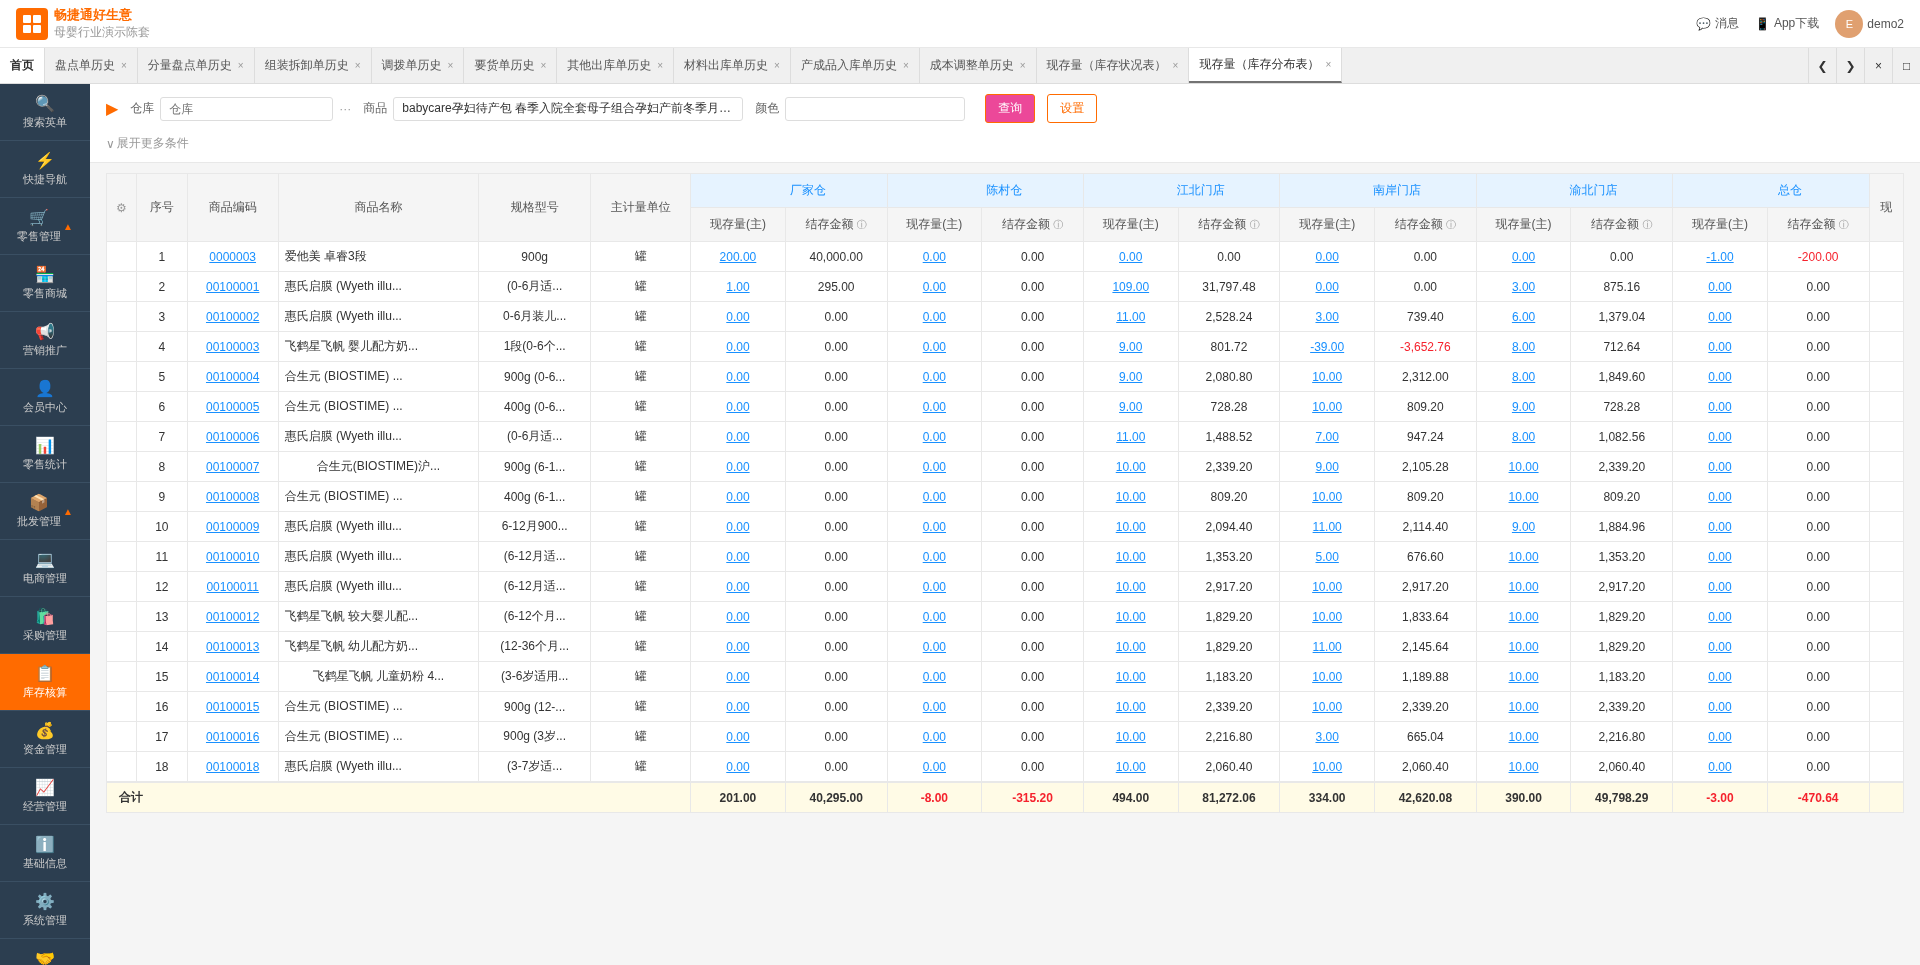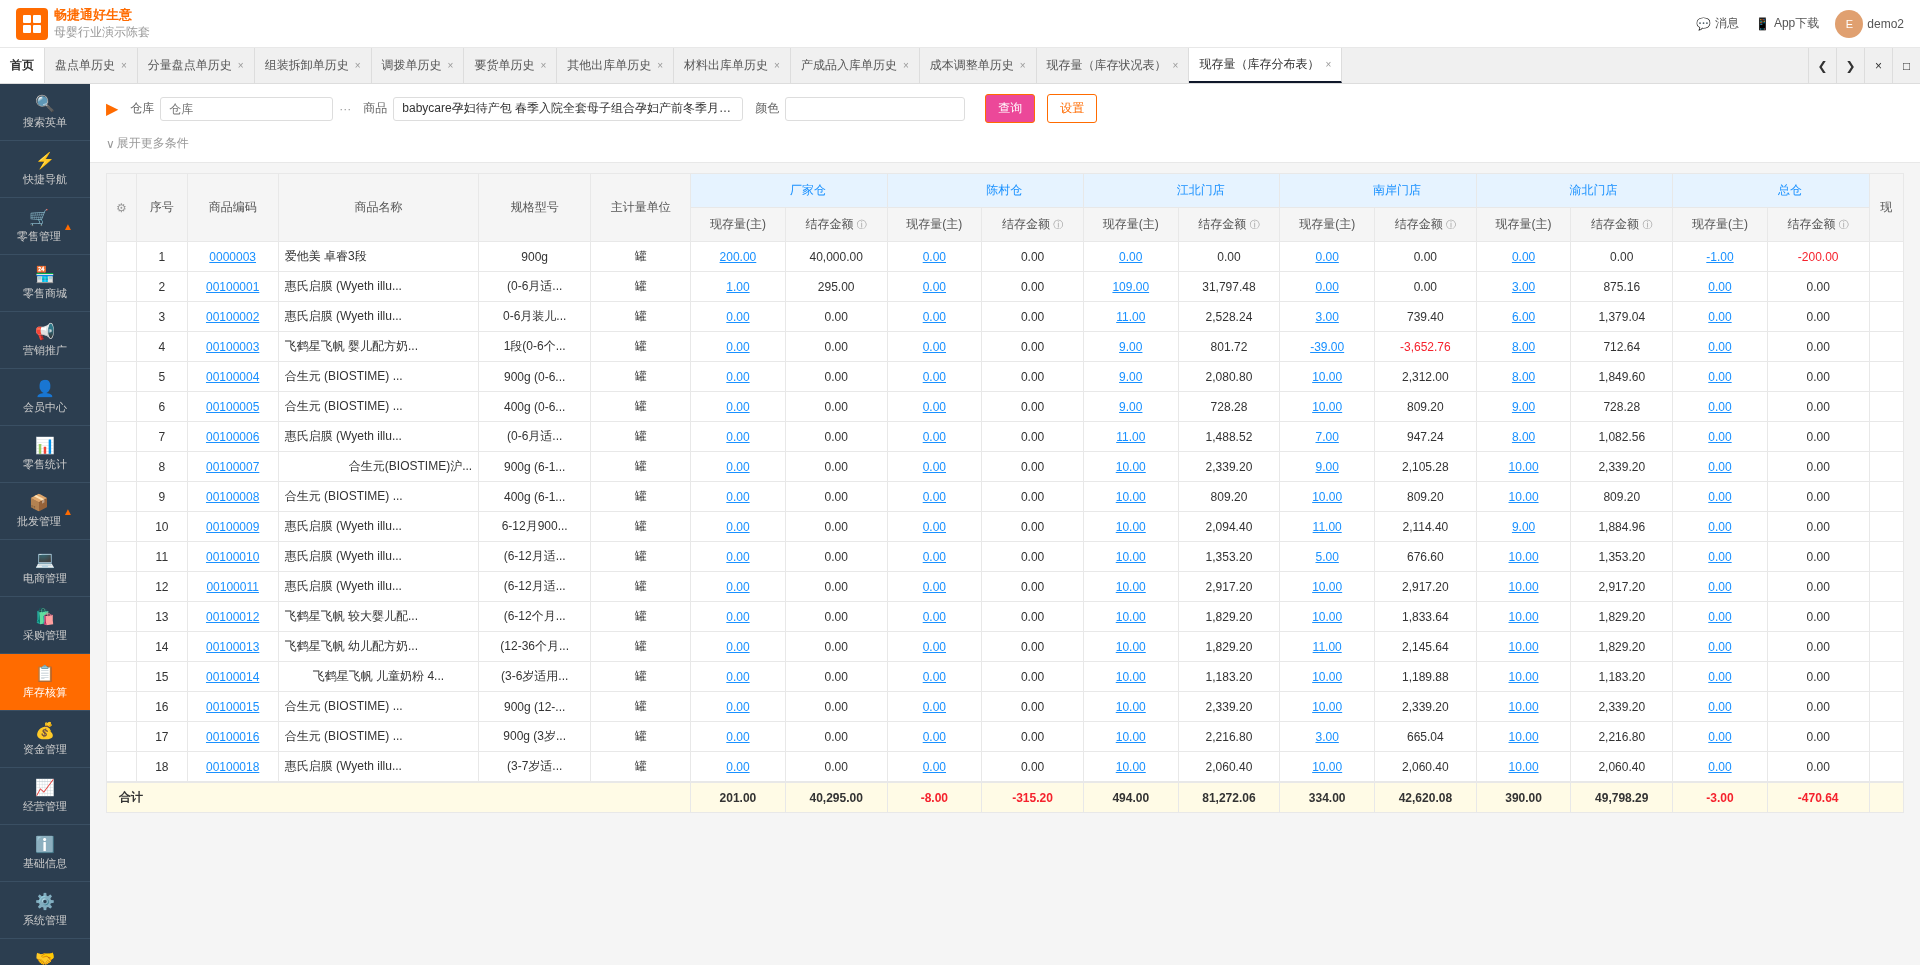--- a/index.html
+++ b/index.html
@@ -10,21 +10,21 @@
     .top-bar-left { display: flex; align-items: center; gap: 8px; }
     .logo-area { display: flex; align-items: center; gap: 6px; }
     .logo-icon { width: 32px; height: 32px; background: #ff6b00; border-radius: 4px; display: flex; align-items: center; justify-content: center; color: #fff; font-size: 10px; }
     .top-bar-right { display: flex; align-items: center; gap: 16px; }
     .top-bar-right-item { display: flex; align-items: center; gap: 4px; color: #555; cursor: pointer; font-size: 12px; }
     .avatar { width: 28px; height: 28px; border-radius: 50%; background: #ccc; overflow: hidden; }
     
     
     .tab-bar { height: 36px; background: #f0f0f0; display: flex; align-items: stretch; overflow: hidden; border-bottom: 1px solid #ddd; }
     .tab-item { display: flex; align-items: center; padding: 0 10px; gap: 6px; font-size: 12px; cursor: pointer; white-space: nowrap; border-right: 1px solid #ddd; color: #555; background: #f0f0f0; }
-    .tab-item.active { background: #fff; color: #333; border-bottom: 2px solid #0f172a; justify-content: space-between; }
+    .tab-item.active { background: #fff; color: #333; border-bottom: 2px solid #737373; justify-content: space-between; }
     .tab-home { background: #fff; font-weight: bold; color: #333; }
     .tab-close { font-size: 10px; color: #999; }
     .tab-nav { display: flex; align-items: center; margin-left: auto; }
     .tab-nav-btn { width: 28px; height: 36px; display: flex; align-items: center; justify-content: center; cursor: pointer; border-left: 1px solid #ddd; background: #f0f0f0; }
     
     
     .layout { display: flex; height: calc(965px - 48px - 36px); }
     
     
     .sidebar { width: 90px; background: #2c3e50; color: #ccc; display: flex; flex-direction: column; }
@@ -456,21 +456,21 @@
     <td><a class="num-link">8.00</a></td>
     <td>1,082.56</td>
     <td class=""><a class="num-link">0.00</a></td>
     <td class="">0.00</td>
     <td></td>
   </tr>
             <tr>
     <td></td>
     <td>8</td>
     <td><a class="num-link">00100007</a></td>
-    <td style="text-align:right;">合生元(BIOSTIME)沪...</td>
+    <td style="text-align:center;">合生元(BIOSTIME)沪...</td>
     <td>900g (6-1...</td>
     <td>罐</td>
     <td><a class="num-link">0.00</a></td>
     <td>0.00</td>
     <td><a class="num-link">0.00</a></td>
     <td>0.00</td>
     <td><a class="num-link">10.00</a></td>
     <td>2,339.20</td>
     <td class=""><a class="num-link">9.00</a></td>
     <td class="">2,105.28</td>

